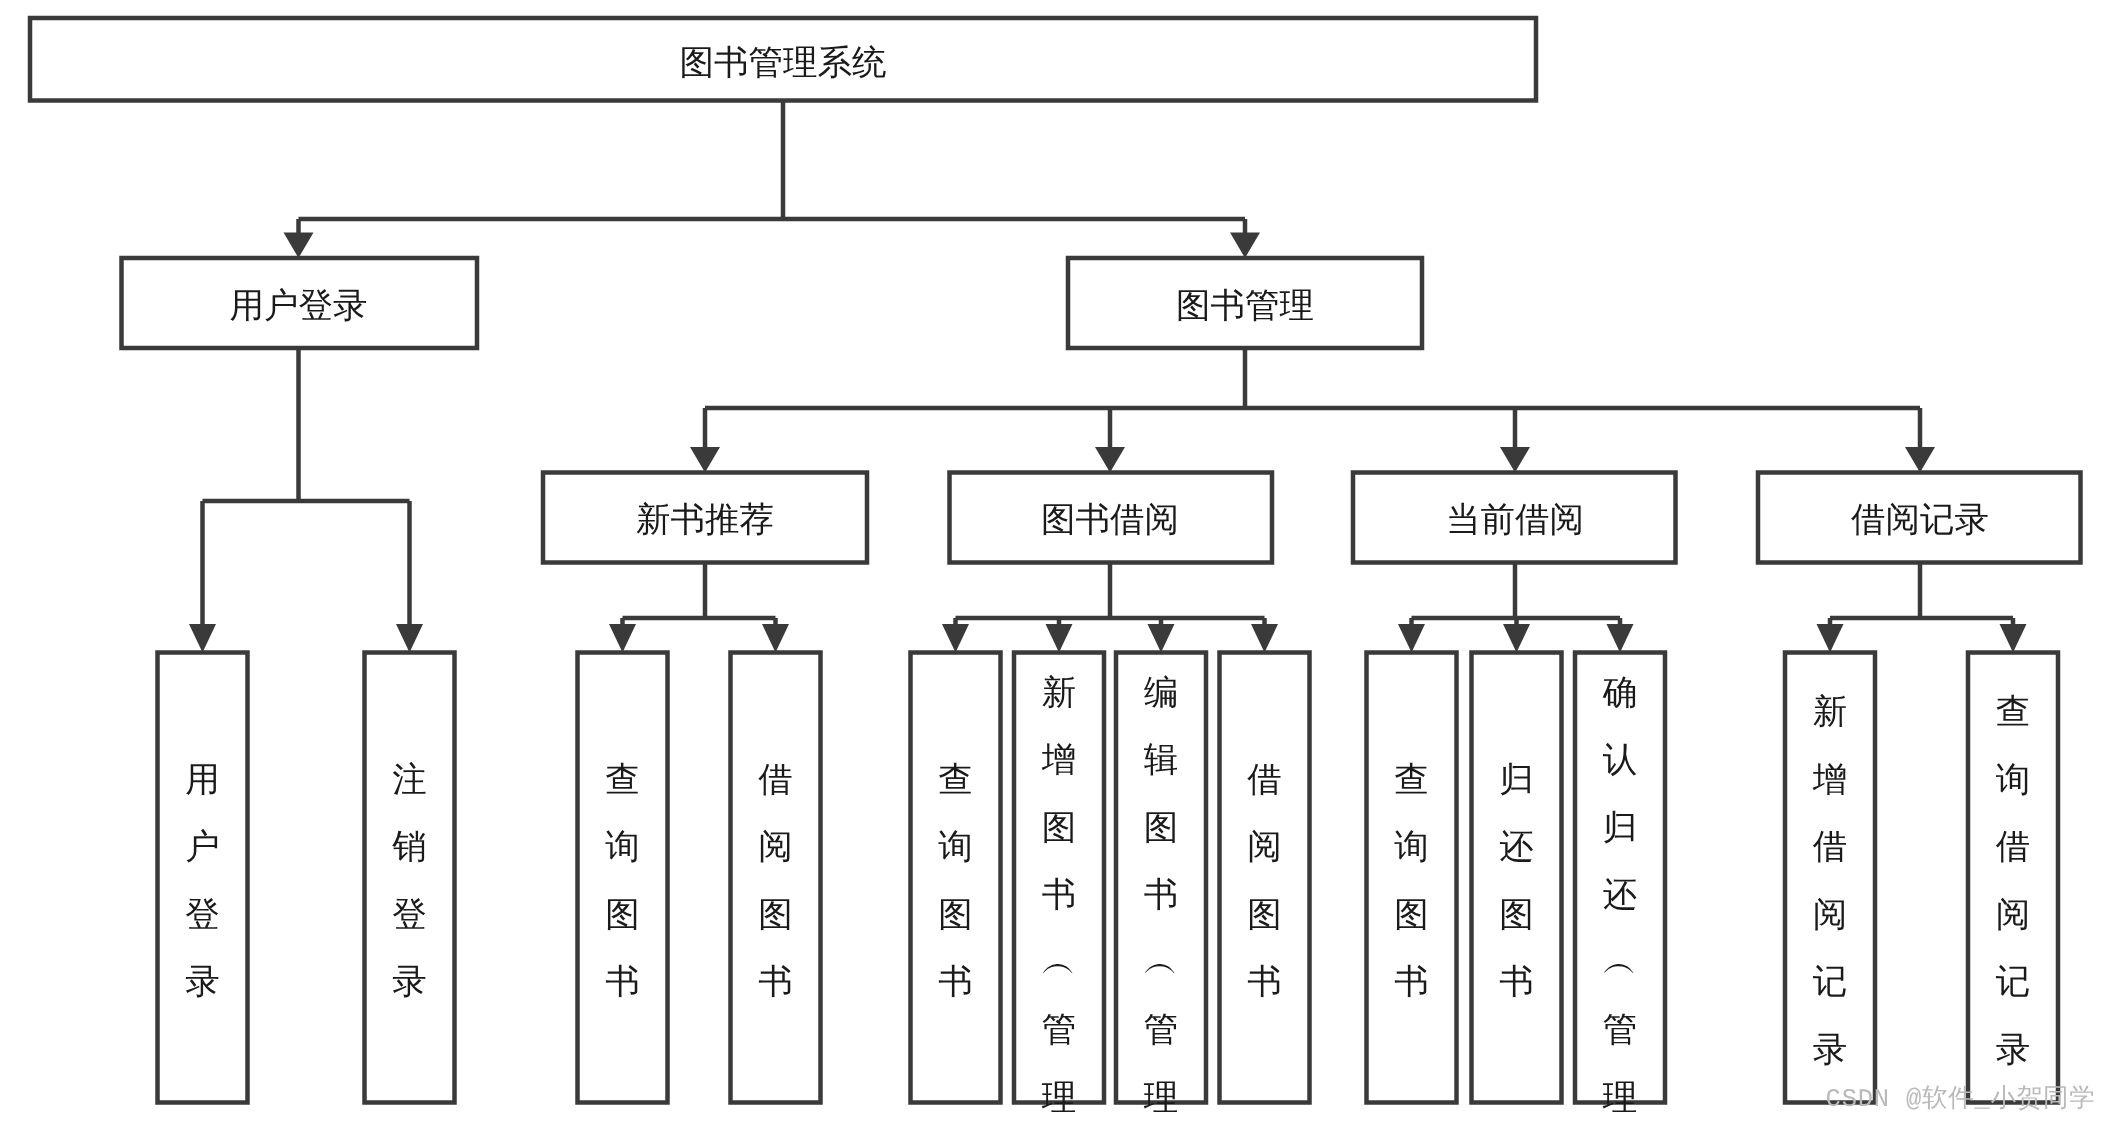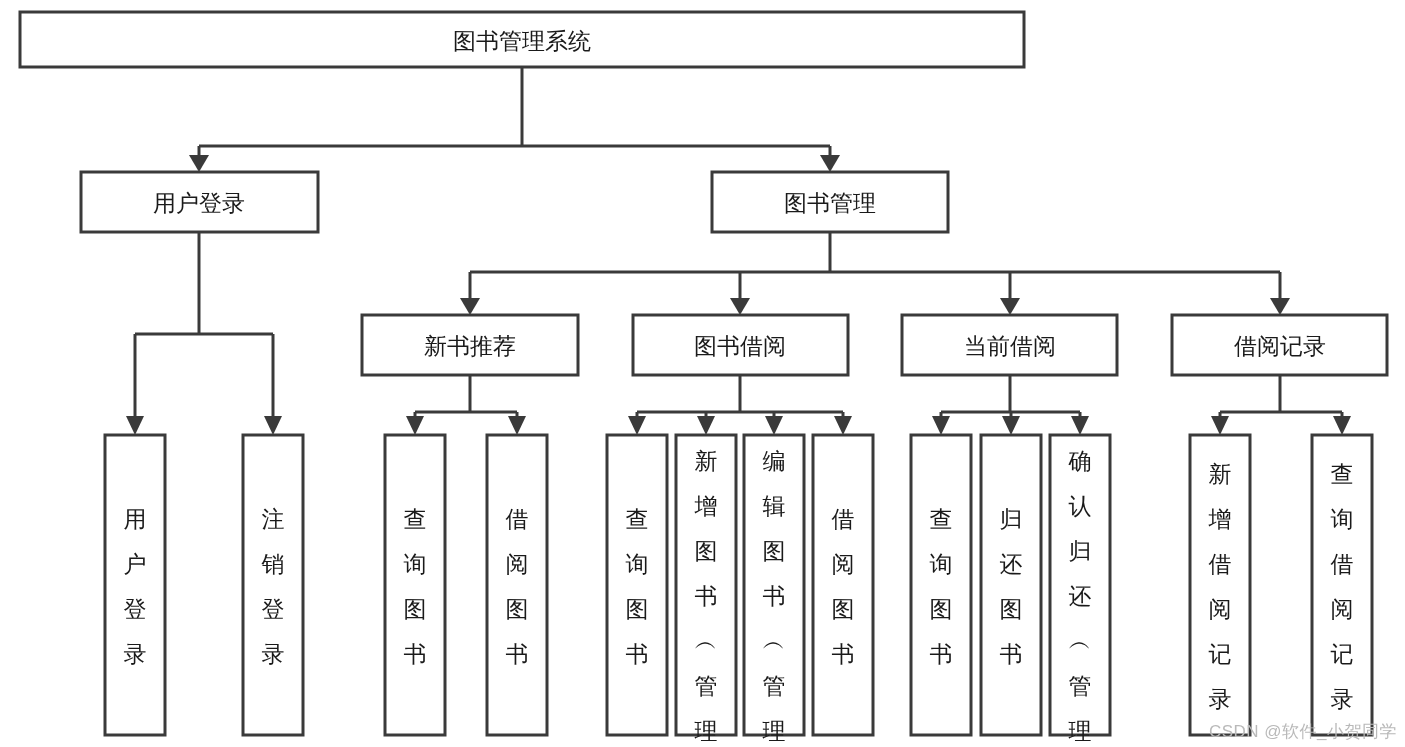--- a/index.html
+++ b/index.html
@@ -52,21 +52,21 @@
   .node-label-v {
     font-family: "Liberation Sans", "DejaVu Sans", sans-serif;
     font-size: 23px;
     fill: #1a1a1a;
     text-anchor: middle;
   }
   .watermark {
     position: absolute;
     right: 8px;
     bottom: 4px;
-    font-family: Liberation Sans, sans-serif;
+    font-family: Liberation Mono, monospace;
     font-size: 17px;
     color: #b9b9b9;
     letter-spacing: 0.5px;
     white-space: nowrap;
     user-select: none;
     margin-left: 12px;
   }
 </style>
 </head>
 <body>

